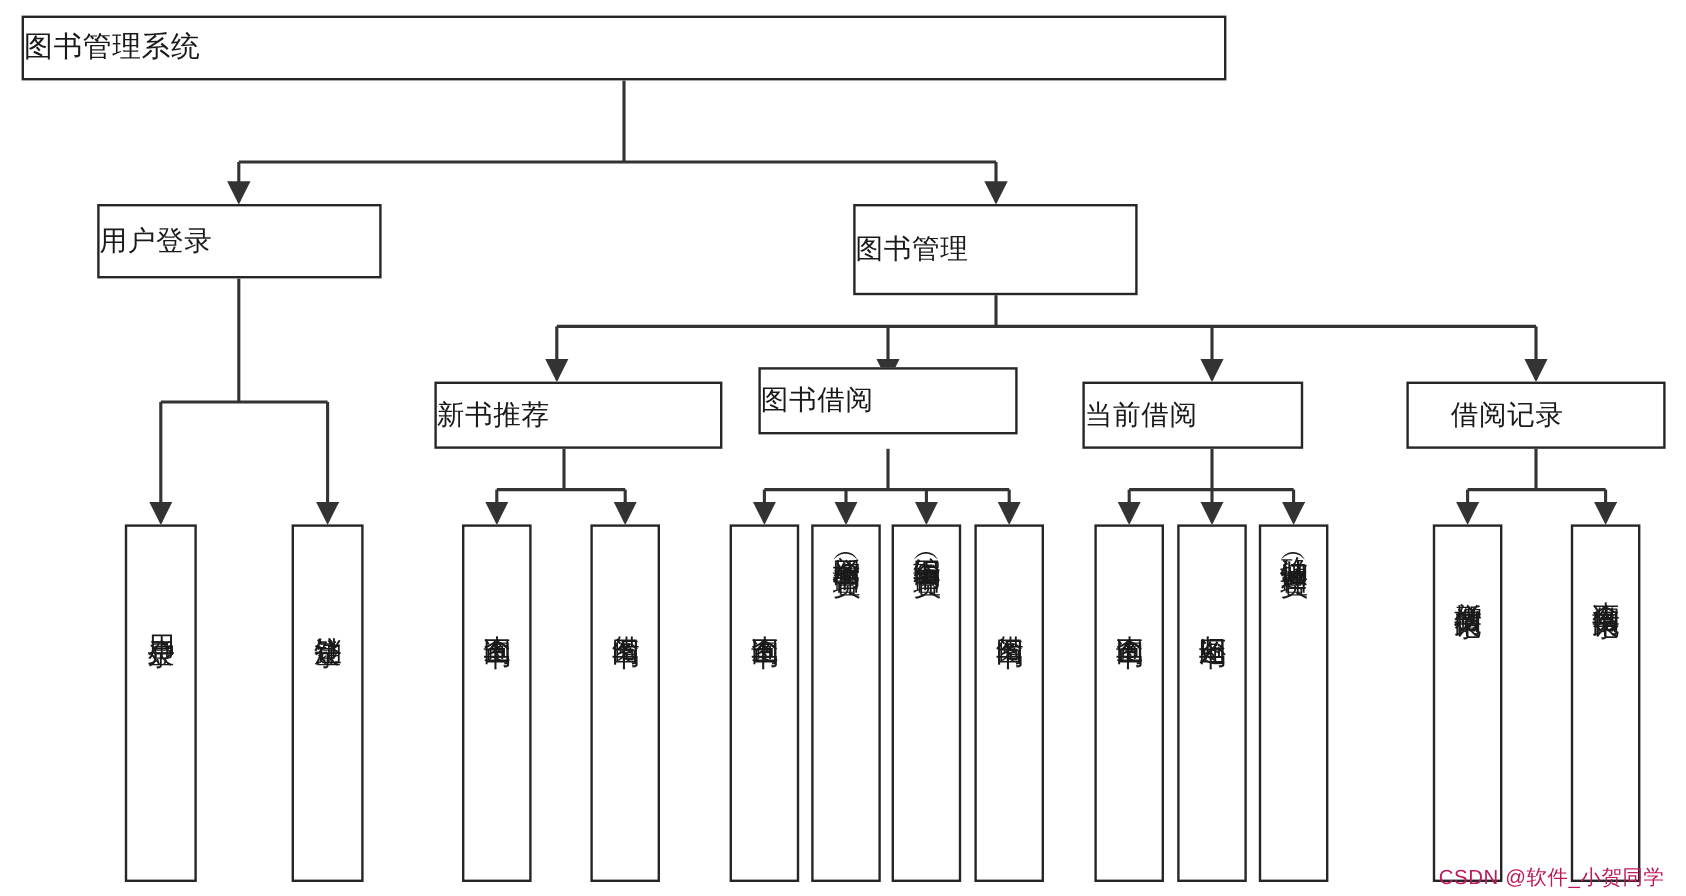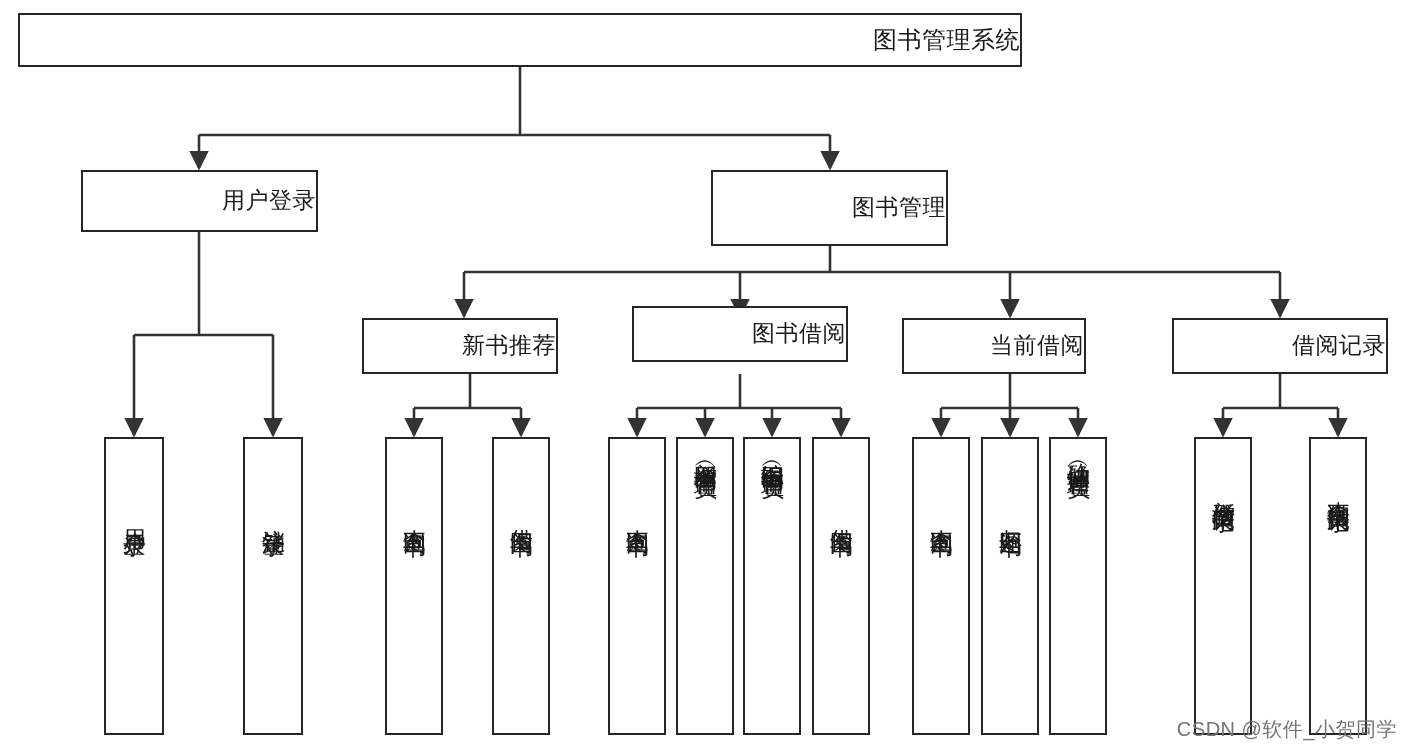--- a/index.html
+++ b/index.html
@@ -27,21 +27,21 @@
     height: 747px;
     pointer-events: none;
   }
   .node {
     position: absolute;
     box-sizing: border-box;
     border: 2px solid #262626;
     background: #ffffff;
     display: flex;
     align-items: center;
-    justify-content: flex-end;
+    justify-content: flex-start;
     color: #1a1a1a;
   }
   .node .label {
     font-size: 23px;
     line-height: 1.12;
     letter-spacing: 0.5px;
     white-space: nowrap;
   }
   .node.root .label { font-size: 24px; }
   .node.leaf {
@@ -52,24 +52,24 @@
   .node.leaf .label {
     writing-mode: vertical-rl;
     text-orientation: upright;
     font-size: 23px;
     line-height: 1.3;
     letter-spacing: 2px;
     white-space: nowrap;
   }
   .watermark {
     position: absolute;
-    right: 8px;
+    right: 18px;
     bottom: 4px;
-    font-size: 20px;
-    color: #737373;
+    font-size: 17px;
+    color: #be185d;
     letter-spacing: 0.5px;
     white-space: nowrap;
   }
 </style>
 </head>
 <body>
 
 <div id="diagram-root">
 
   <svg class="wires" viewBox="0 0 1405 747" width="1405" height="747" xmlns="http://www.w3.org/2000/svg">
@@ -127,21 +127,21 @@
   </div>
 
   <div class="node" style="left:81px; top:170px; width:237px; height:62px;">
     <span class="label">用户登录</span>
   </div>
 
   <div class="node" style="left:711px; top:170px; width:237px; height:76px;">
     <span class="label">图书管理</span>
   </div>
 
-  <div class="node" style="left:362px; top:318px; width:196px; height:56px;">
+  <div class="node" style="left:362px; top:318px; width:240px; height:56px;">
     <span class="label">新书推荐</span>
   </div>
 
   <div class="node" style="left:632px; top:306px; width:216px; height:56px;">
     <span class="label">图书借阅</span>
   </div>
 
   <div class="node" style="left:902px; top:318px; width:184px; height:56px;">
     <span class="label">当前借阅</span>
   </div>

